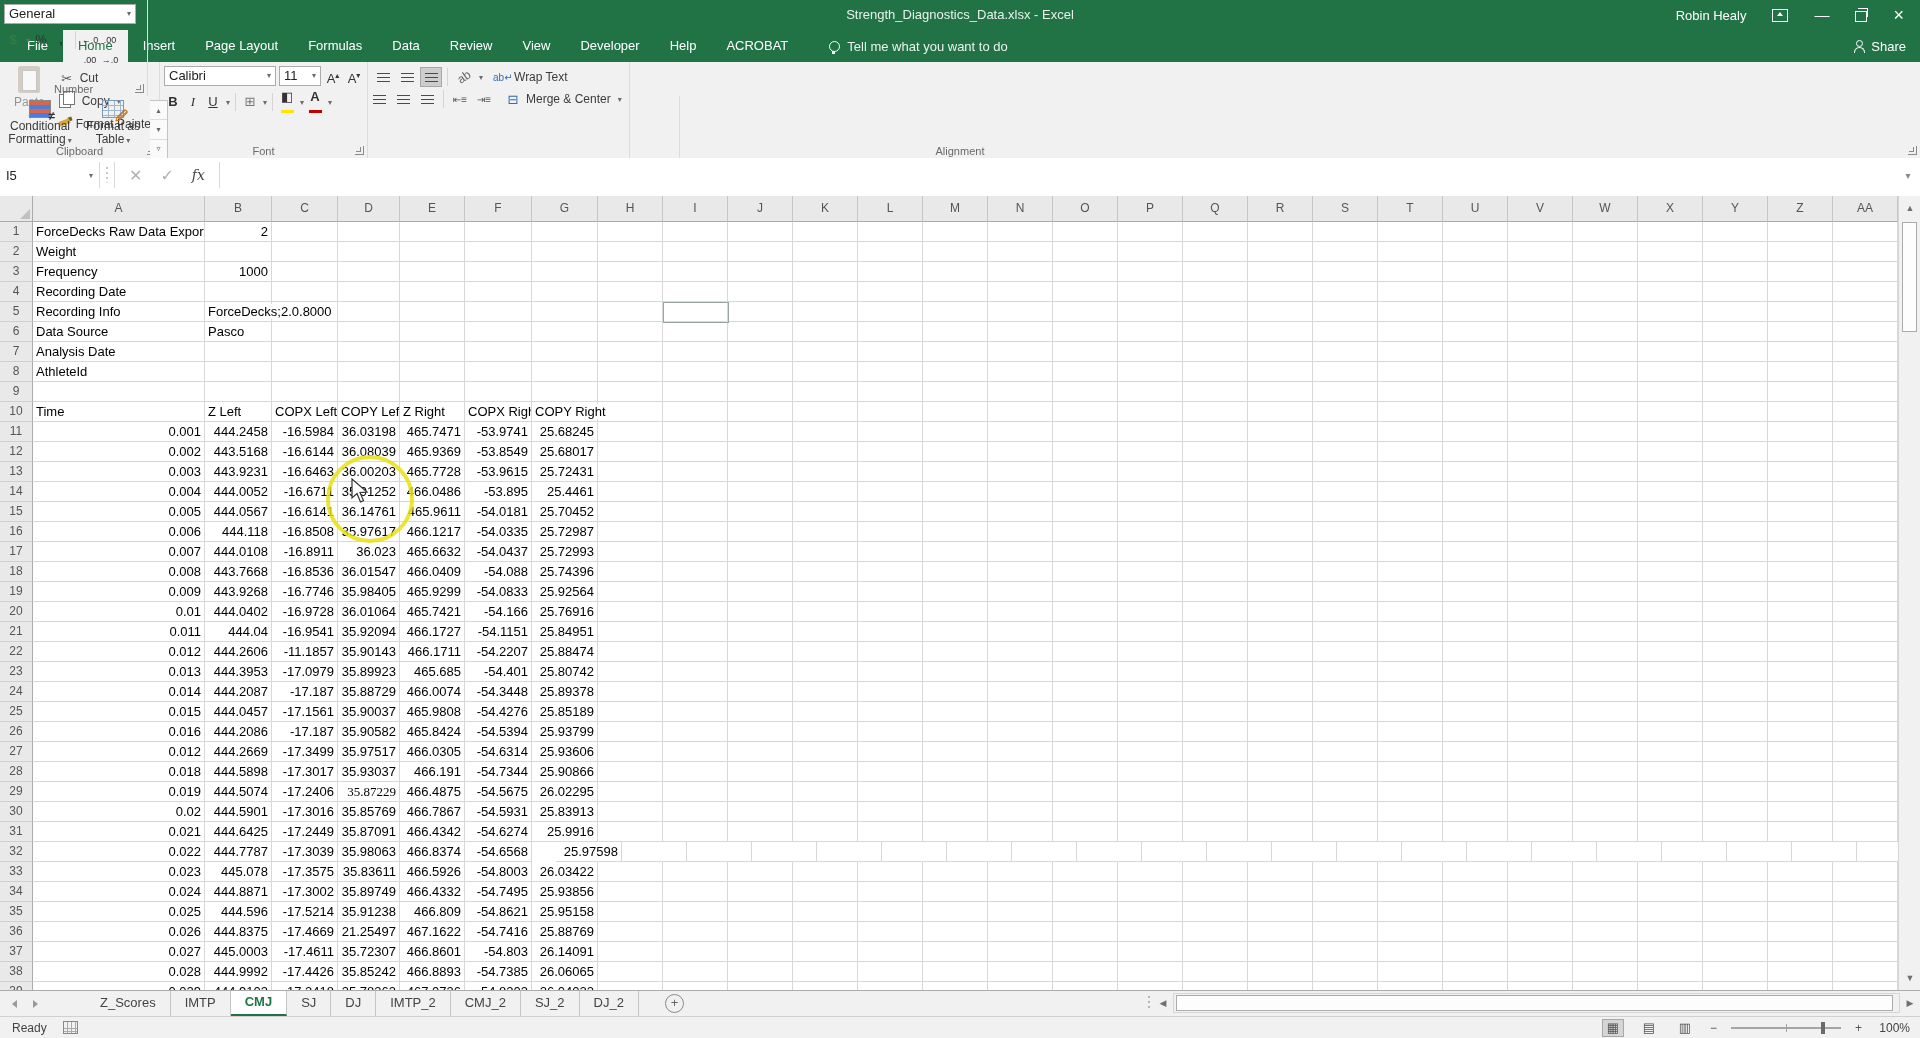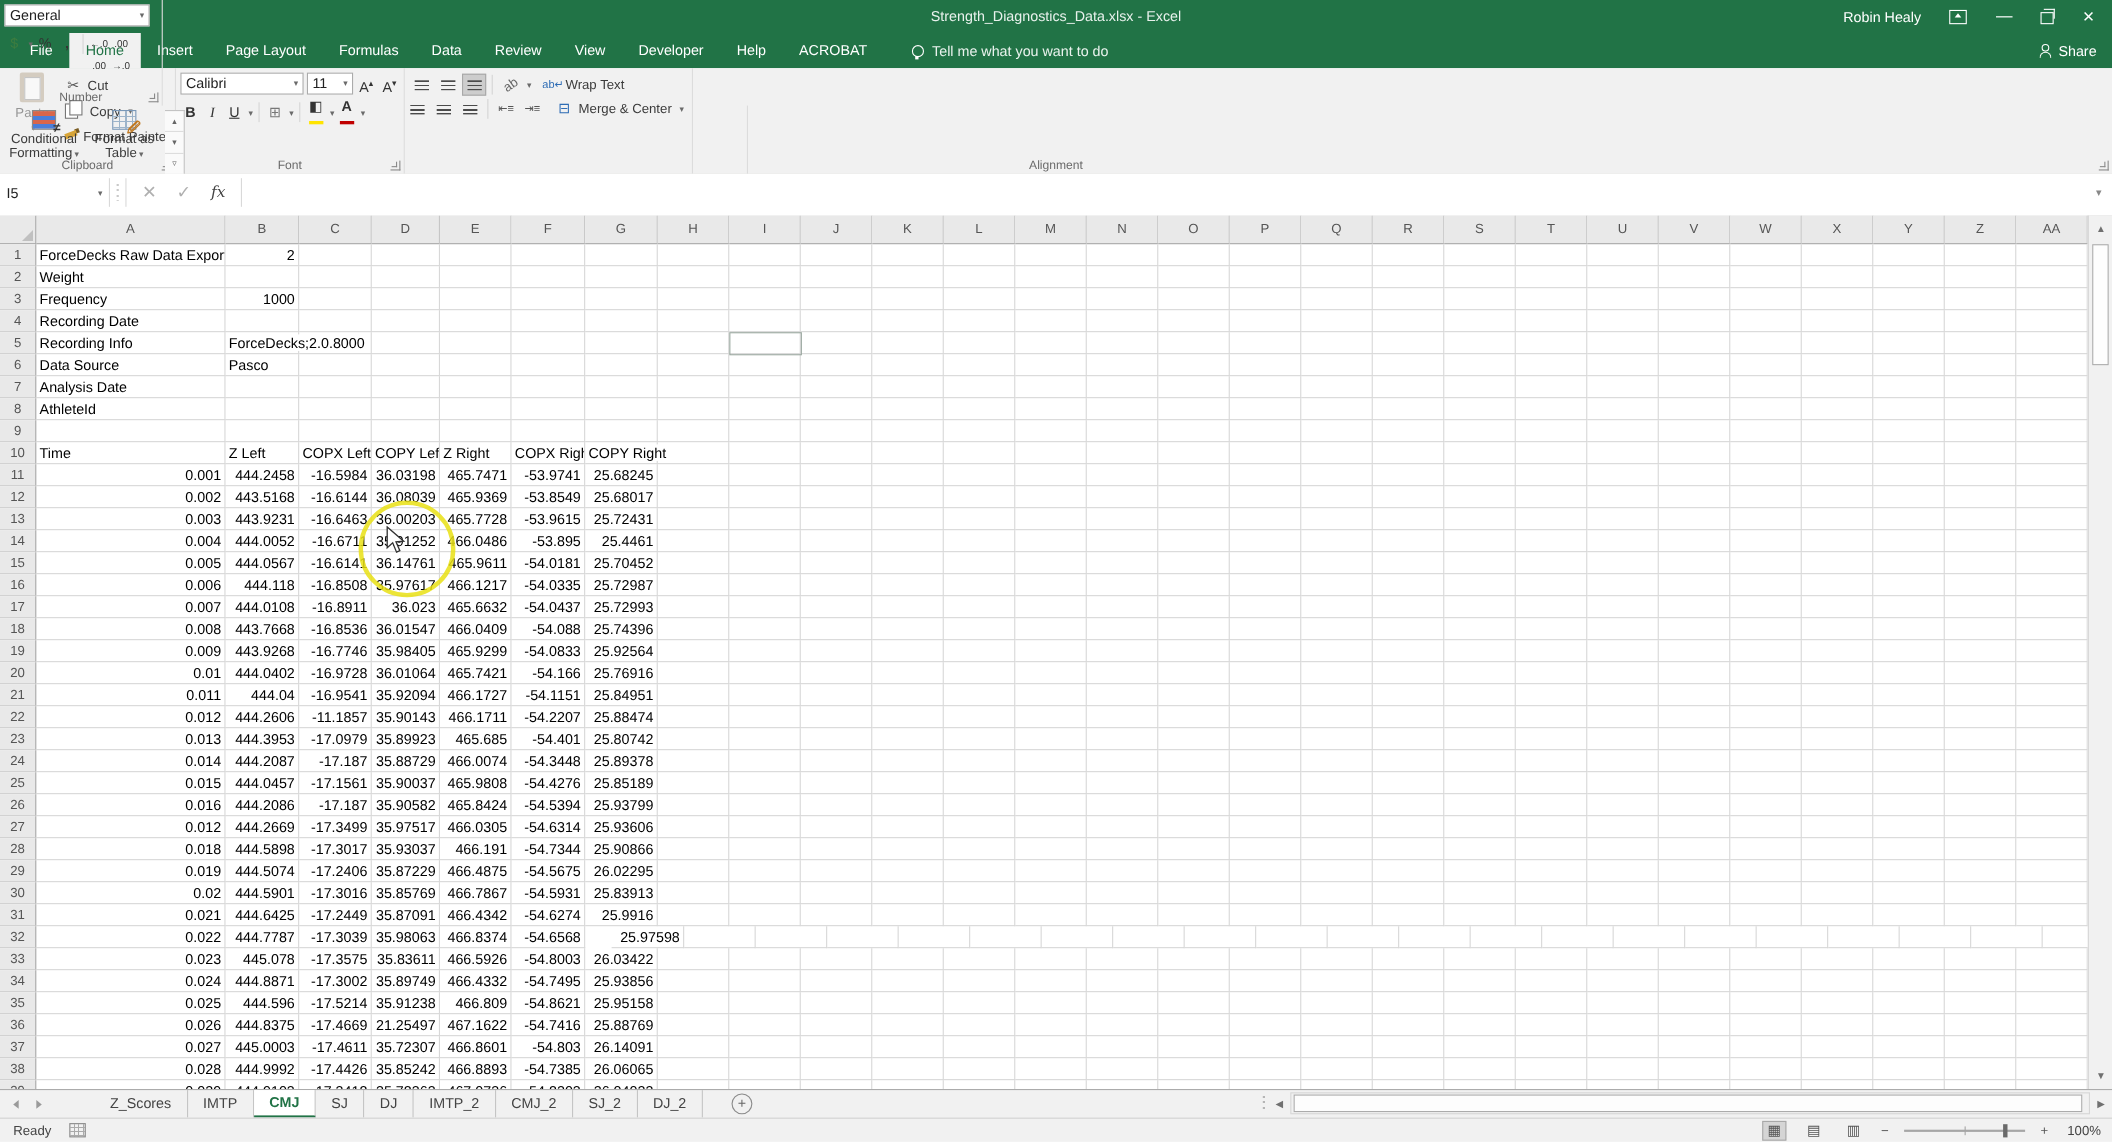--- a/index.html
+++ b/index.html
@@ -1279,21 +1279,21 @@
         <div class="cell" style="width: 65px;"></div>
         <div class="cell" style="width: 65px;"></div>
         <div class="cell" style="width: 65px;"></div>
         <div class="cell" style="width: 65px;"></div>
       </div>
       <div class="grow">
         <div class="rnum">29</div>
         <div class="cell num" style="width: 172px;"><span class="t">0.019</span></div>
         <div class="cell num" style="width: 67px;"><span class="t">444.5074</span></div>
         <div class="cell num" style="width: 66px;"><span class="t">-17.2406</span></div>
-        <div class="cell num" style="width: 62px;"><span class="t">35.87229</span></div>
+        <div class="cell num" style="width: 62px; font-family: Liberation Serif, serif;"><span class="t">35.87229</span></div>
         <div class="cell num" style="width: 65px; text-align: right;"><span class="t">466.4875</span></div>
         <div class="cell num" style="width: 67px;"><span class="t">-54.5675</span></div>
         <div class="cell num" style="width: 66px;"><span class="t">26.02295</span></div>
         <div class="cell" style="width: 65px;"></div>
         <div class="cell" style="width: 65px;"></div>
         <div class="cell" style="width: 65px;"></div>
         <div class="cell" style="width: 65px;"></div>
         <div class="cell" style="width: 65px;"></div>
         <div class="cell" style="width: 65px;"></div>
         <div class="cell" style="width: 65px;"></div>

